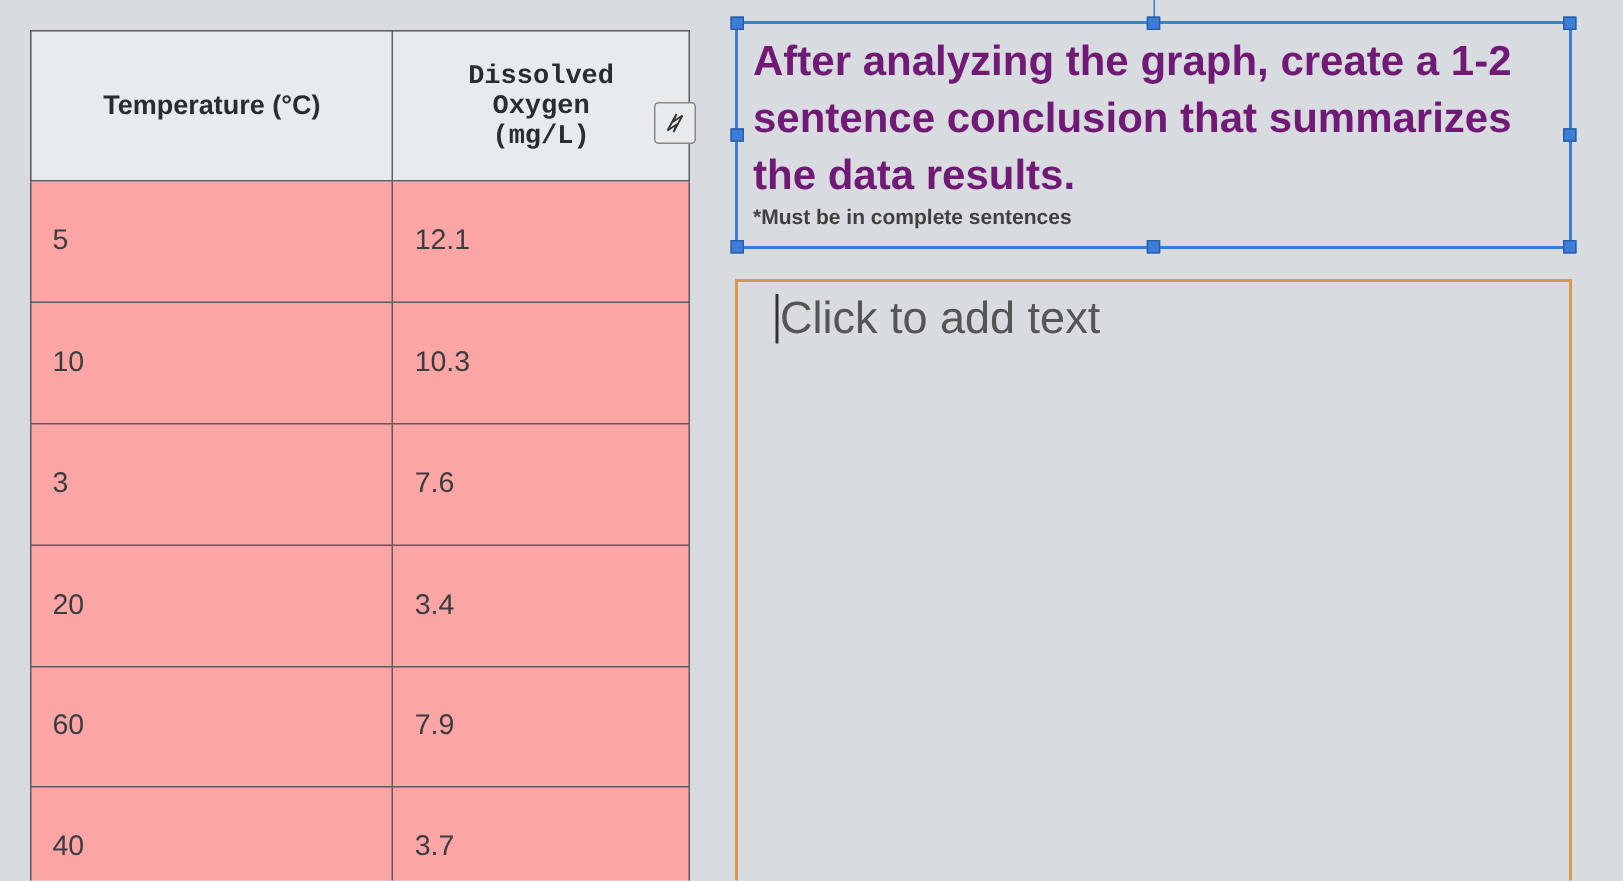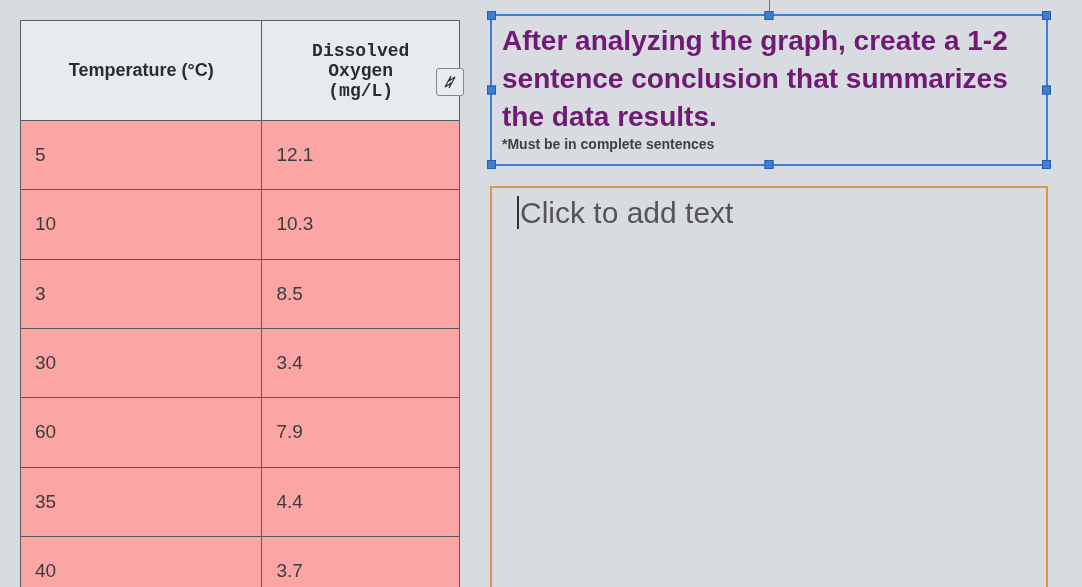--- a/index.html
+++ b/index.html
@@ -150,33 +150,29 @@
       <tr>
           <td>5</td>
           <td>12.1</td>
         </tr>
       <tr>
           <td>10</td>
           <td>10.3</td>
         </tr>
       <tr>
           <td>3</td>
-          <td>8.5</td>
-        </tr>
-      <tr>
-          <td>30</td>
+          <td>7.6</td>
+        </tr>
+      <tr>
+          <td>20</td>
           <td>3.4</td>
         </tr>
       <tr>
           <td>60</td>
           <td>7.9</td>
-        </tr>
-      <tr>
-          <td>35</td>
-          <td>4.4</td>
         </tr>
       <tr>
           <td>40</td>
           <td>3.7</td>
         </tr>
     </tbody>
   </table>
 
   <div class="right-panel">
     <div class="instruction-box">

